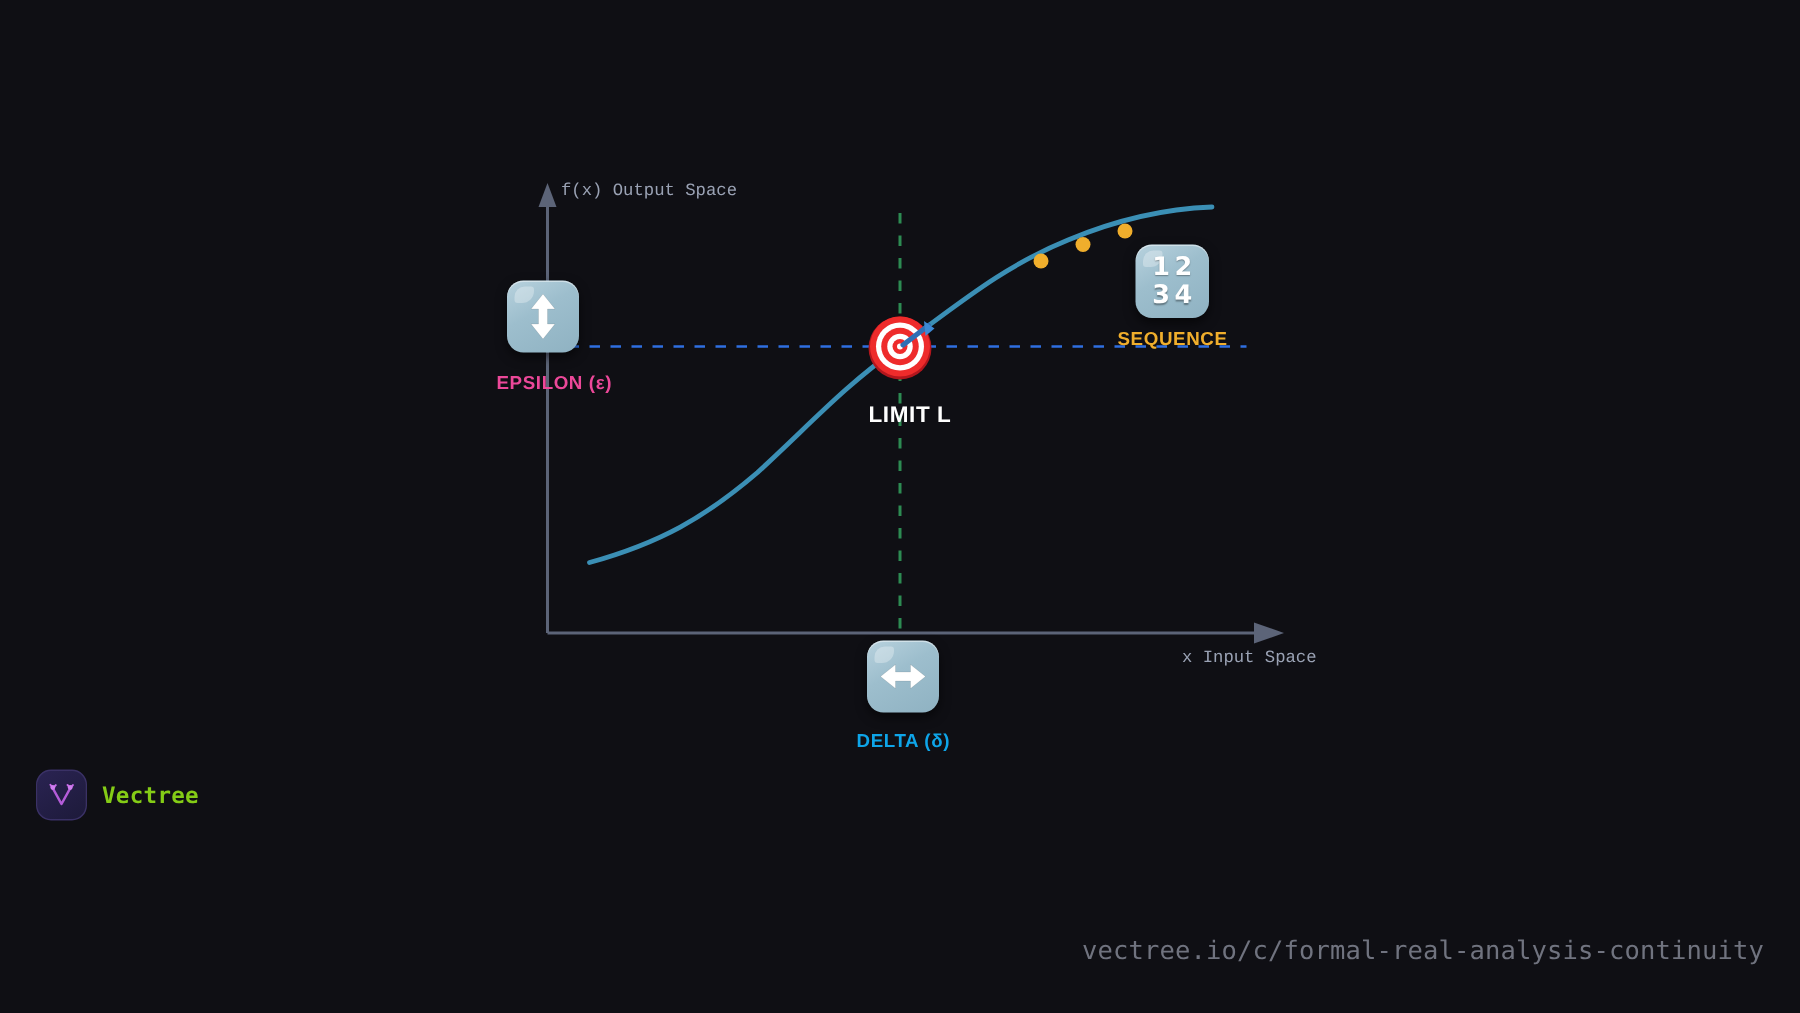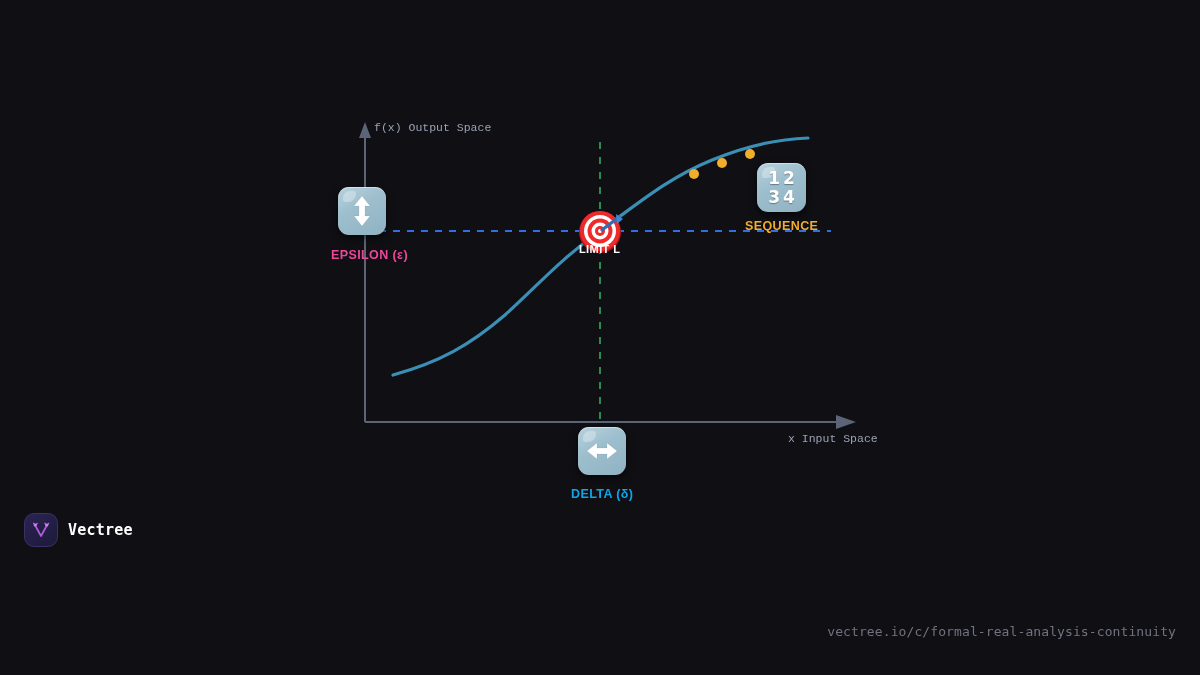--- a/index.html
+++ b/index.html
@@ -79,21 +79,21 @@
     position: absolute;
     font-family: "Liberation Sans", sans-serif;
     font-weight: bold;
     font-size: 12.5px;
     letter-spacing: 0.4px;
     white-space: nowrap;
   }
   #label-epsilon  { left: 331px; top: 248px; color: #ec4899; }
   #label-delta    { left: 571px; top: 487px; color: #0ea5e9; }
   #label-sequence { left: 745px; top: 219px; color: #f0ae2c; }
-  #label-limit    { left: 579px; top: 243px; color: #ffffff; font-size: 11px; }
+  #label-limit    { left: 579px; top: 268px; color: #ffffff; font-size: 15px; }
 
   .axis-label {
     position: absolute;
     font-family: Liberation Mono, monospace;
     font-size: 11.5px;
     color: #9aa2b4;
     white-space: nowrap;
   }
   #label-y-axis { left: 374px; top: 121px; }
   #label-x-axis { left: 788px; top: 432px; }
@@ -121,42 +121,42 @@
     background: linear-gradient(145deg, #2a2352 0%, #1d1a3a 100%);
     border: 1px solid #3a3166;
     display: flex;
     align-items: center;
     justify-content: center;
   }
   #brand-name {
     font-family: "DejaVu Sans Mono", monospace;
     font-size: 15px;
     font-weight: bold;
-    color: #ffffff;
+    color: #84cc16;
     letter-spacing: 0.2px;
   }
   #headline {
     position: absolute;
     left: 24px;
     top: 46px;
     width: 800px;
     font-family: "DejaVu Sans Mono", monospace;
     font-size: 30px;
     font-weight: bold;
     line-height: 32px;
     color: #f2f2f4;
     letter-spacing: -0.2px;
     white-space: pre-line;
   }
   #url-text {
     position: absolute;
     right: 24px;
     top: 119px;
     font-family: "DejaVu Sans Mono", monospace;
-    font-size: 13px;
+    font-size: 17px;
     color: #70737f;
     letter-spacing: 0.1px;
   }
 </style>
 </head>
 <body style="background: rgb(15, 15, 20);">
 
 <div id="stage">
 
   <svg id="diagram-svg" viewBox="0 0 1200 510">

